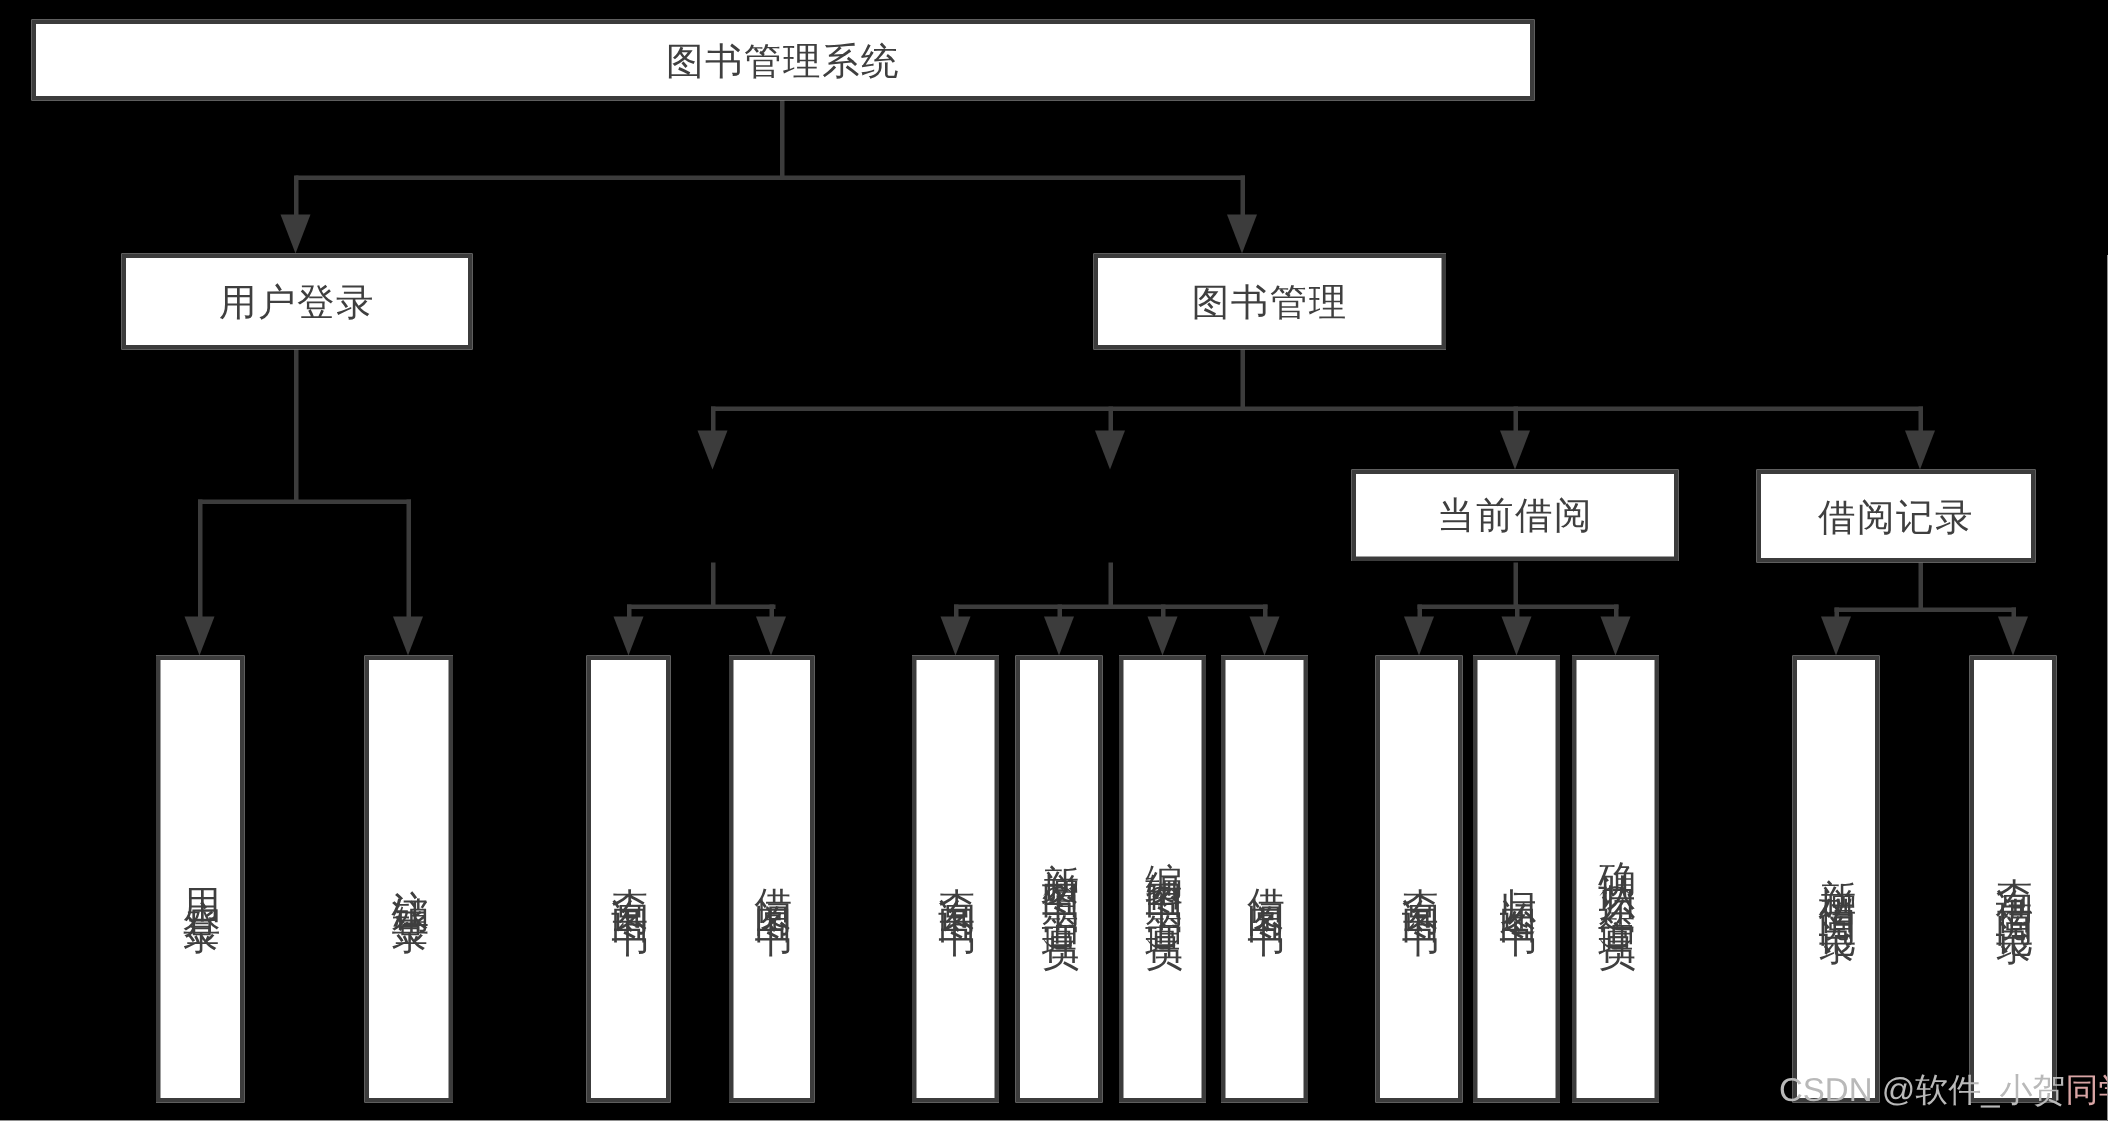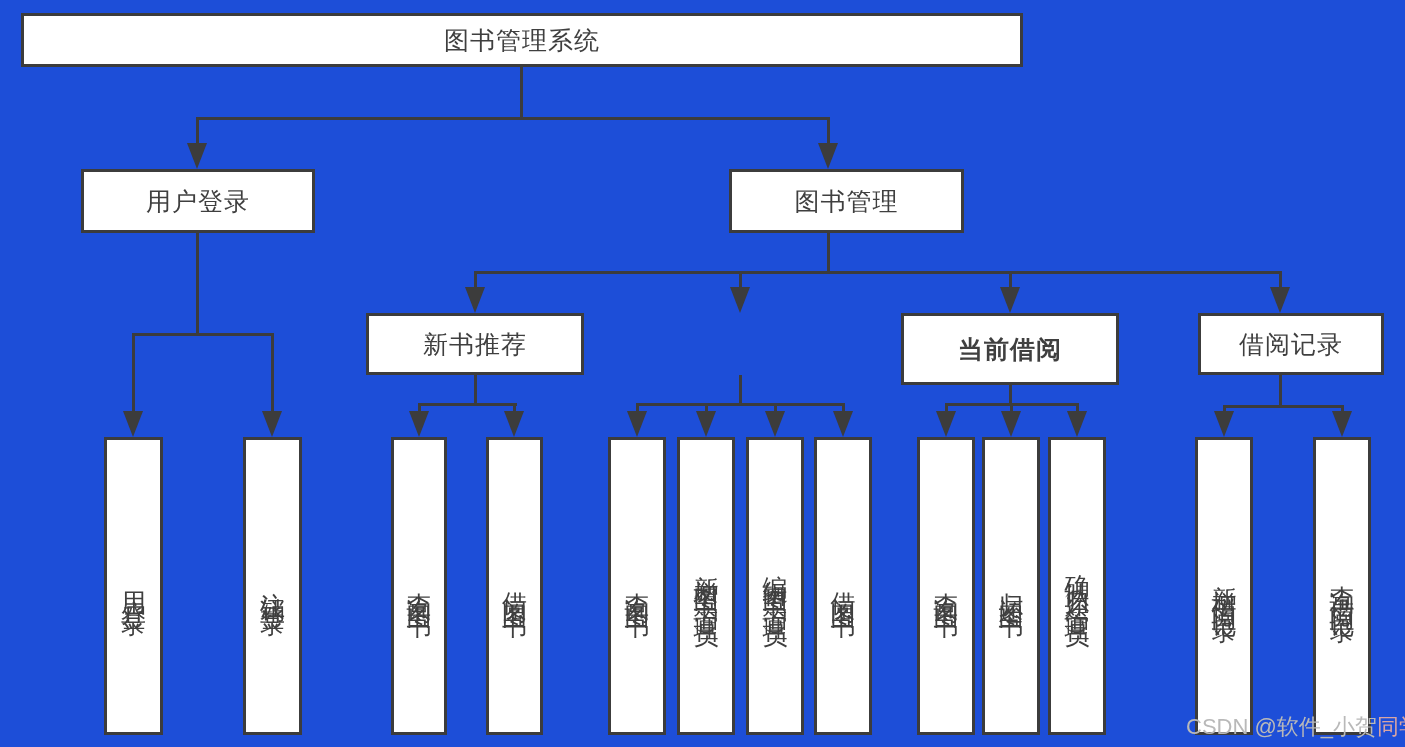--- a/index.html
+++ b/index.html
@@ -4,21 +4,21 @@
 <style>
   html, body {
     margin: 0;
     padding: 0;
     background: #ffffff;
   }
   #stage {
     position: relative;
     width: 1405px;
     height: 747px;
-    background: #1d4ed8;
+    background: #000000;
     font-family: "Liberation Sans", sans-serif;
     overflow: hidden;
   }
   .box {
     position: absolute;
     box-sizing: border-box;
     background: #ffffff;
     border: 3px solid var(--line, #3c3c3c);
     color: var(--text, #3f3f3f);
     display: flex;
@@ -93,23 +93,22 @@
   <div class="hline" style="left:474px; top:271px; width:808px;"></div>
   <div class="vline" style="left:474px; top:271px; height:24px;"></div>
   <div class="arrow" style="left:465px; top:287px;"></div>
   <div class="vline" style="left:739px; top:271px; height:24px;"></div>
   <div class="arrow" style="left:730px; top:287px;"></div>
   <div class="vline" style="left:1009px; top:271px; height:24px;"></div>
   <div class="arrow" style="left:1000px; top:287px;"></div>
   <div class="vline" style="left:1279px; top:271px; height:24px;"></div>
   <div class="arrow" style="left:1270px; top:287px;"></div>
 
-  <div class="box hbox" style="left:366px; top:313px; width:218px; height:62px;">新书推荐</div>
-  <div class="box hbox" style="left:901px; top:313px; width:218px; height:72px;font-weight:bold;">当前借阅</div>
-  <div class="box hbox" style="left:1198px; top:313px; width:186px; height:62px;">借阅记录</div>
+  <div class="box hbox" style="left:901px; top:313px; width:218px; height:61px;">当前借阅</div>
+  <div class="box hbox" style="left:1171px; top:313px; width:186px; height:62px;">借阅记录</div>
 
   <div class="vline" style="left:474px; top:375px; height:31px;"></div>
   <div class="hline" style="left:418px; top:403px; width:99px;"></div>
   <div class="vline" style="left:418px; top:403px; height:14px;"></div>
   <div class="arrow" style="left:409px; top:411px;"></div>
   <div class="vline" style="left:513px; top:403px; height:14px;"></div>
   <div class="arrow" style="left:504px; top:411px;"></div>
 
   <div class="vline" style="left:739px; top:375px; height:31px;"></div>
   <div class="hline" style="left:636px; top:403px; width:209px;"></div>

